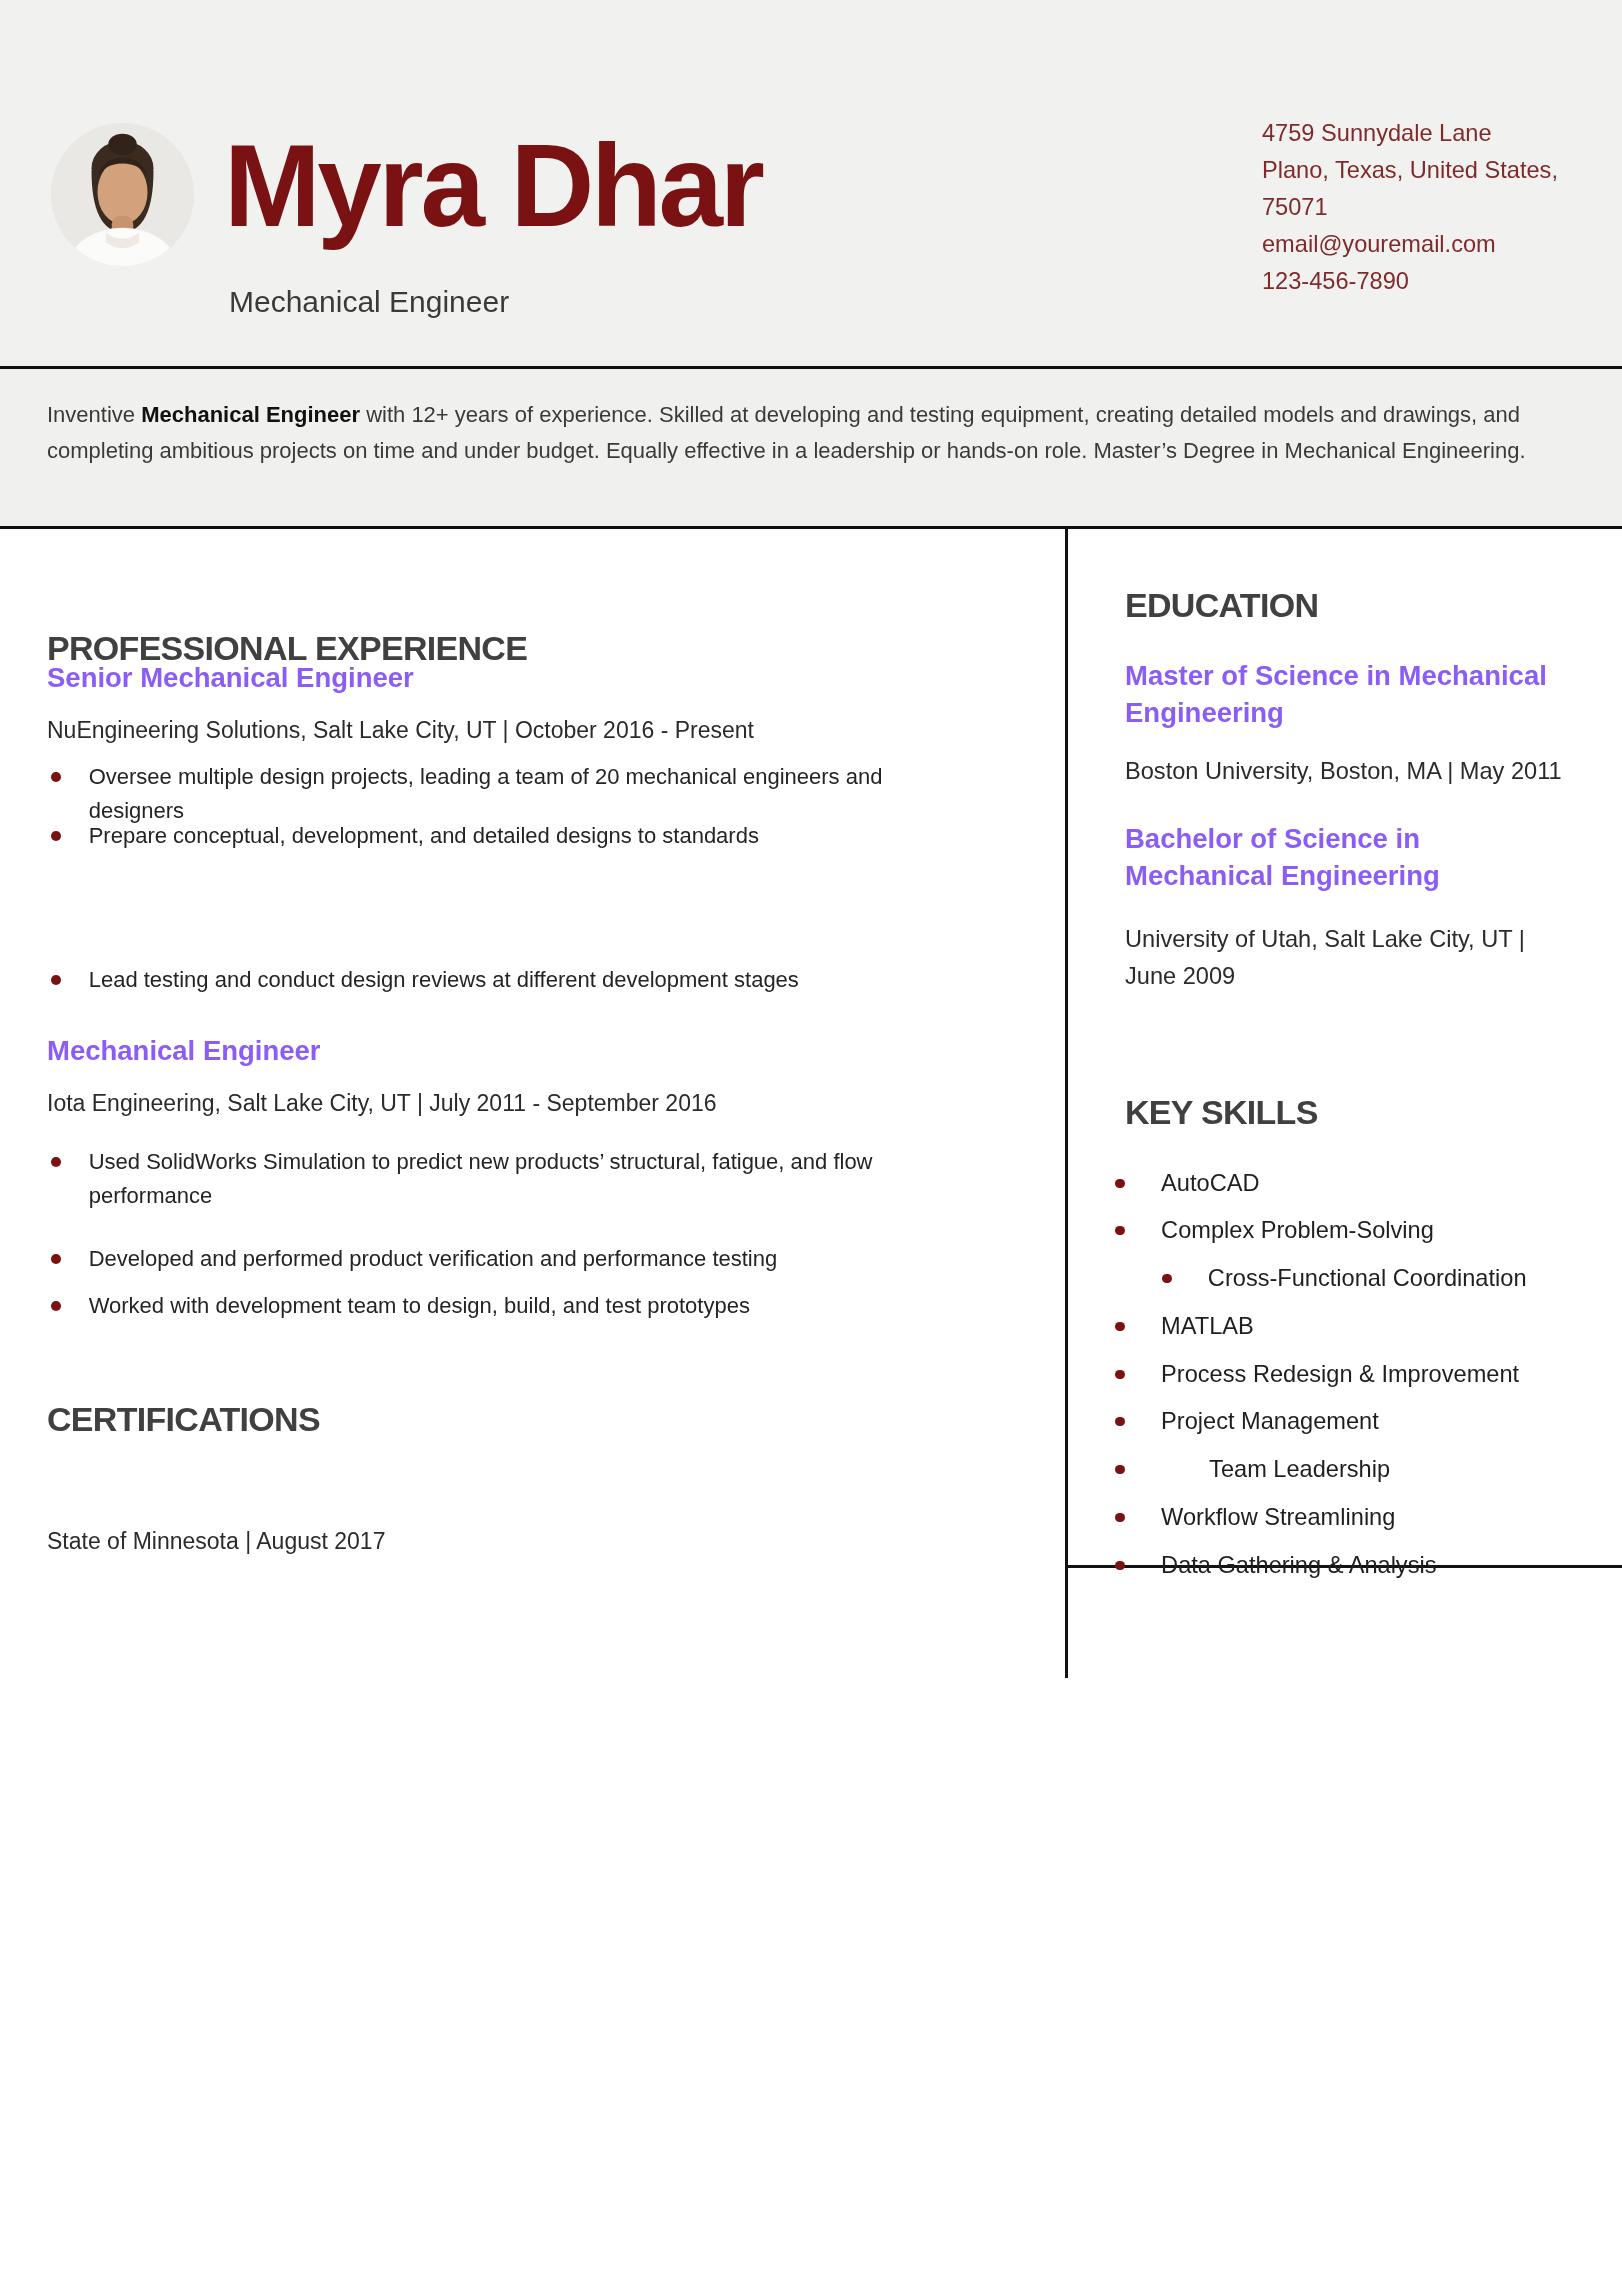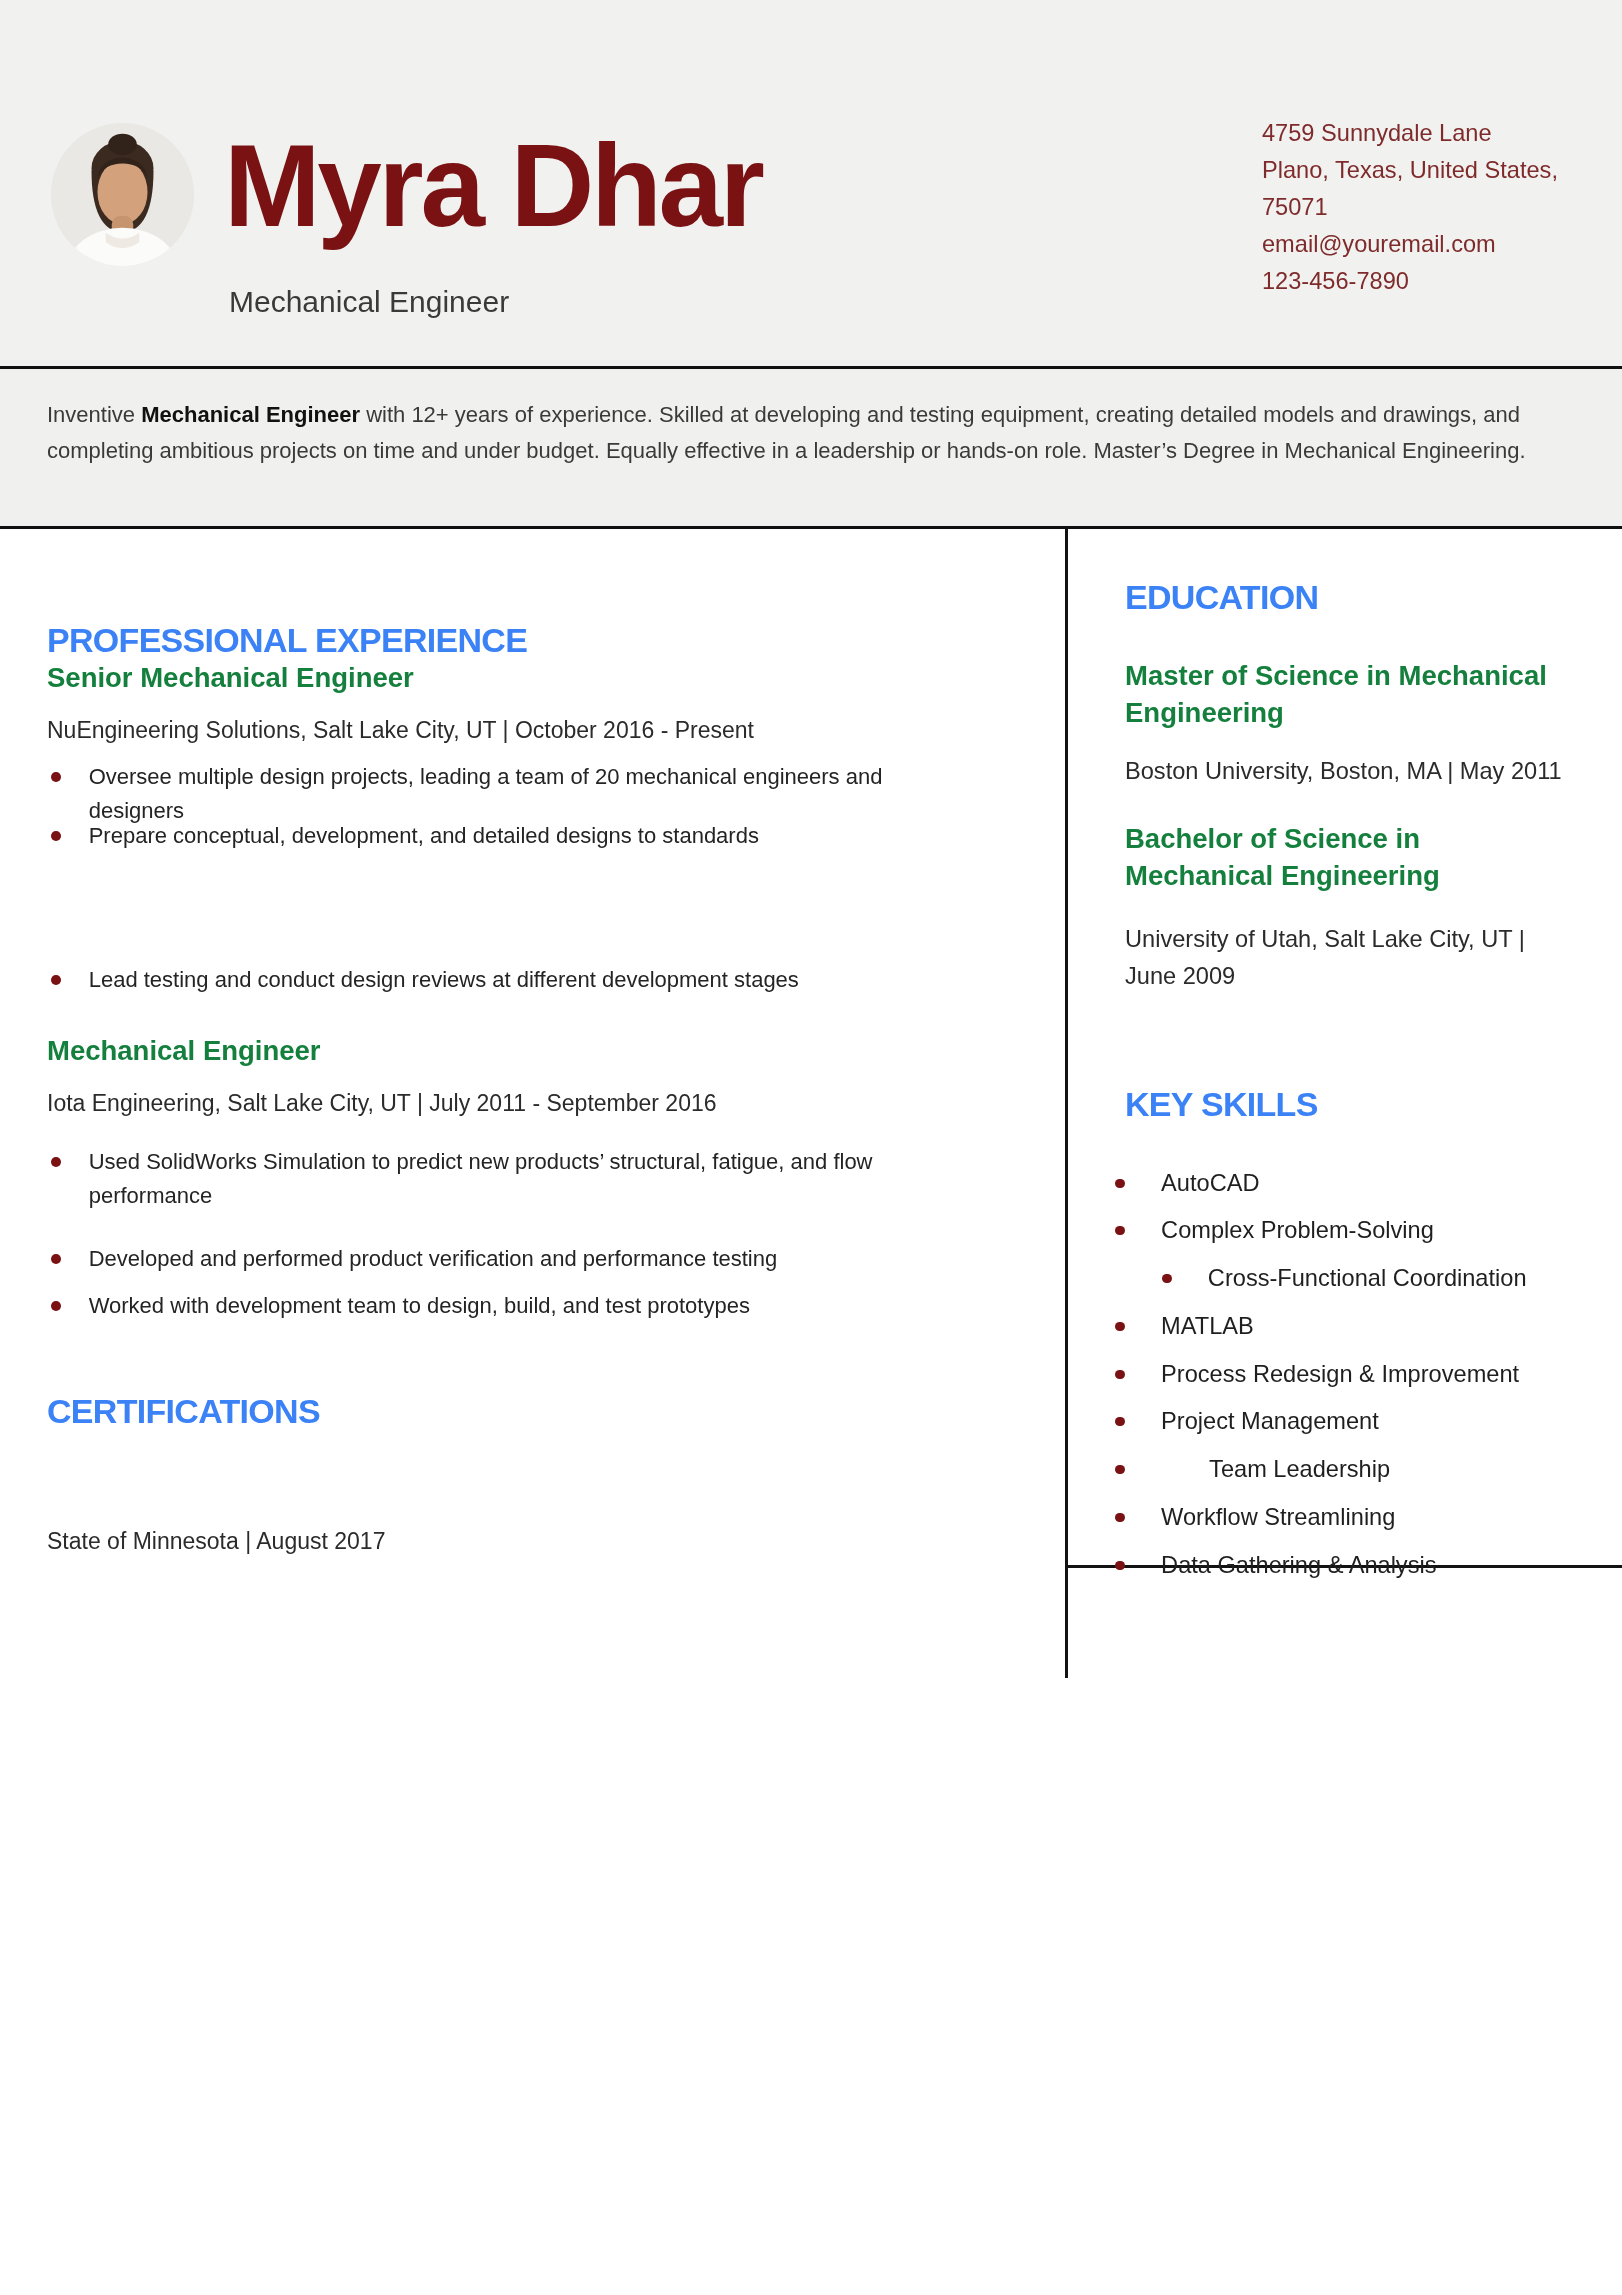--- a/index.html
+++ b/index.html
@@ -86,27 +86,28 @@
     background: #121212;
   }
   .col-left  { position: absolute; left: 47px;  top: 0; width: 968px; height: 1766px; }
   .col-right { position: absolute; left: 1112px; top: 0; width: 471px;  height: 1766px; }
   .col-left > *, .col-right > * { position: absolute; }
 
   .section-heading {
     font-size: 34px;
     font-weight: 700;
     letter-spacing: -0.7px;
-    color: #3b82f6;
+    color: #404040;
     white-space: nowrap;
+    margin-top: 8px;
   }
   .item-title {
     font-size: 27.5px;
     font-weight: 700;
-    color: #15803d;
+    color: #8b5cf6;
     line-height: 37px;
   }
   .item-meta {
     font-size: 23px;
     font-weight: 400;
     color: #2b2b2b;
     line-height: 33px;
   }
   .bullet-row { display: flex; align-items: flex-start; }
   .bullet-dot {

